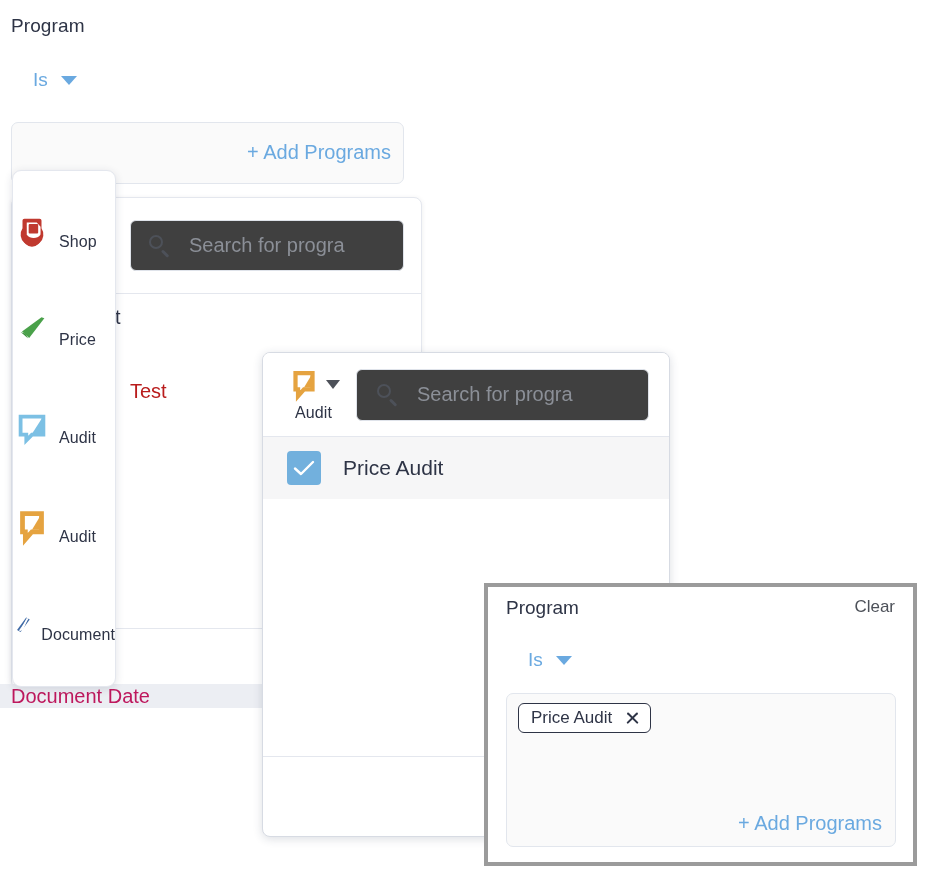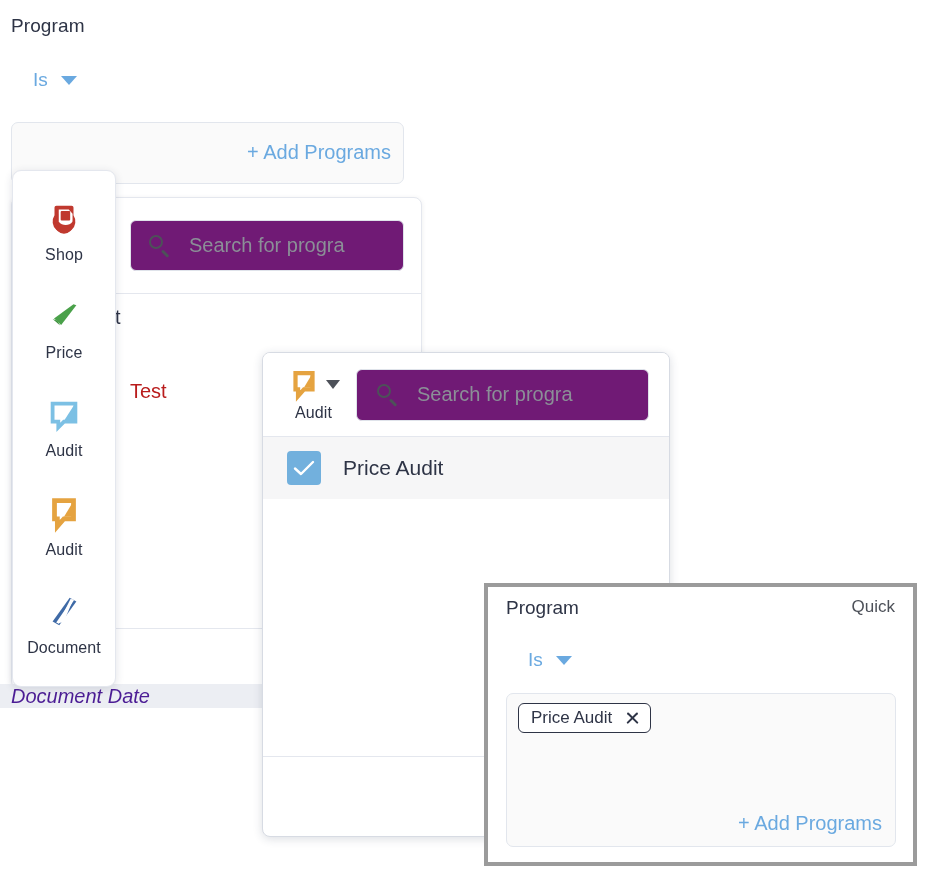--- a/index.html
+++ b/index.html
@@ -16,21 +16,21 @@
     -webkit-font-smoothing: antialiased;
   }
 
   
   .panel {
     position: absolute;
     background: #ffffff;
     box-sizing: border-box;
   }
   .muted-field {
-    background: #701a75;
+    background: #404040;
     border: 1px solid #dfe3ea;
     border-radius: 6px;
     box-sizing: border-box;
   }
 
   
   #bg-label {
     position: absolute;
     left: 11px;
     top: 15px;
@@ -165,45 +165,44 @@
     width: 423px;
     height: 24px;
     background: #eceef3;
     overflow: hidden;
   }
   #doc-date-row span {
     position: absolute;
     left: 11px;
     top: 1px;
     font-size: 20px;
-    color: #4c1d95;
-    white-space: nowrap;
-    font-style: italic;
+    color: #be185d;
+    white-space: nowrap;
   }
 
   
   #type-sidebar {
     left: 12px;
     top: 170px;
     width: 104px;
     height: 517px;
     border: 1px solid #e4e7ee;
     border-radius: 9px;
     box-shadow: 0 2px 9px rgba(40,50,80,.14);
     display: flex;
     flex-direction: column;
     justify-content: space-around;
     align-items: center;
     padding: 12px 0;
   }
   .type-item {
     width: 100%;
     display: flex;
-    flex-direction: column;
-    align-items: center;
+    flex-direction: row;
+    align-items: flex-end;
     gap: 8px;
     cursor: pointer;
   }
   .type-icon { width: 38px; height: 38px; display:block; }
   .type-label {
     font-size: 16px;
     color: #2e3446;
     letter-spacing: .1px;
   }
 
@@ -487,21 +486,21 @@
     <span class="opt-label">Price Audit</span>
   </div>
 
   <div id="picker-divider"></div>
 </div>
 
 <div class="panel" id="result-panel">
 
   <div id="result-head">
     <span id="result-title">Program</span>
-    <span id="result-clear">Quick</span>
+    <span id="result-clear">Clear</span>
   </div>
 
   <div id="result-is">
     <span>Is</span>
     <span class="tri-down"></span>
   </div>
 
   <div id="result-chipbox">
     <div class="chip-row">
       <span class="chip">

